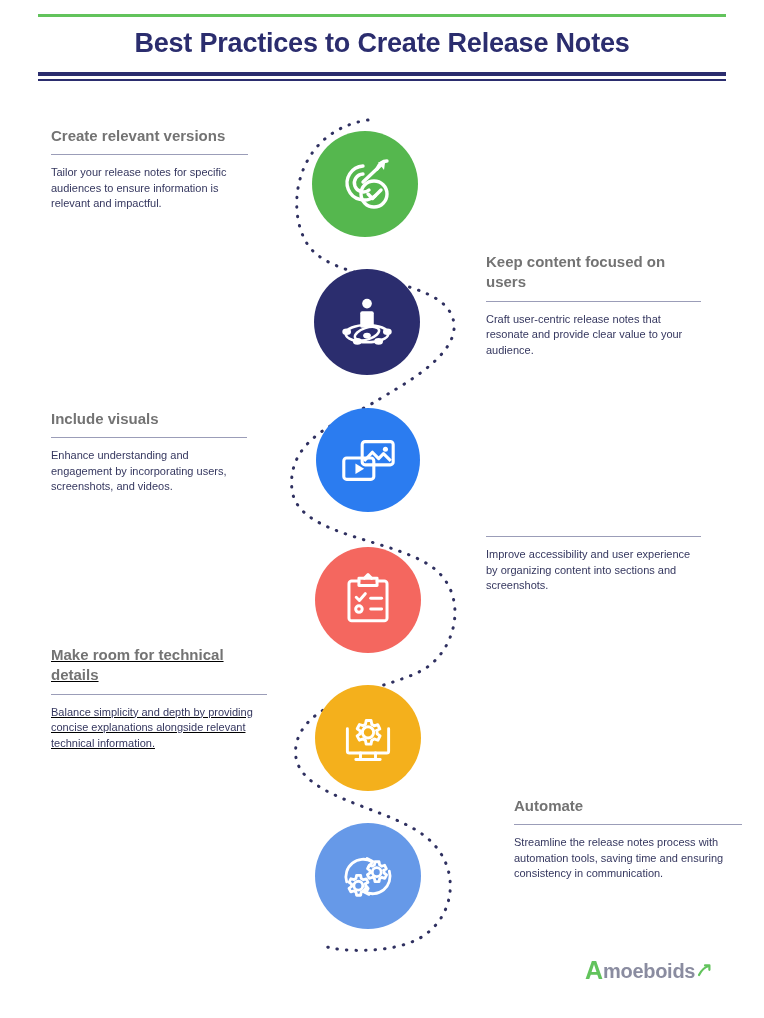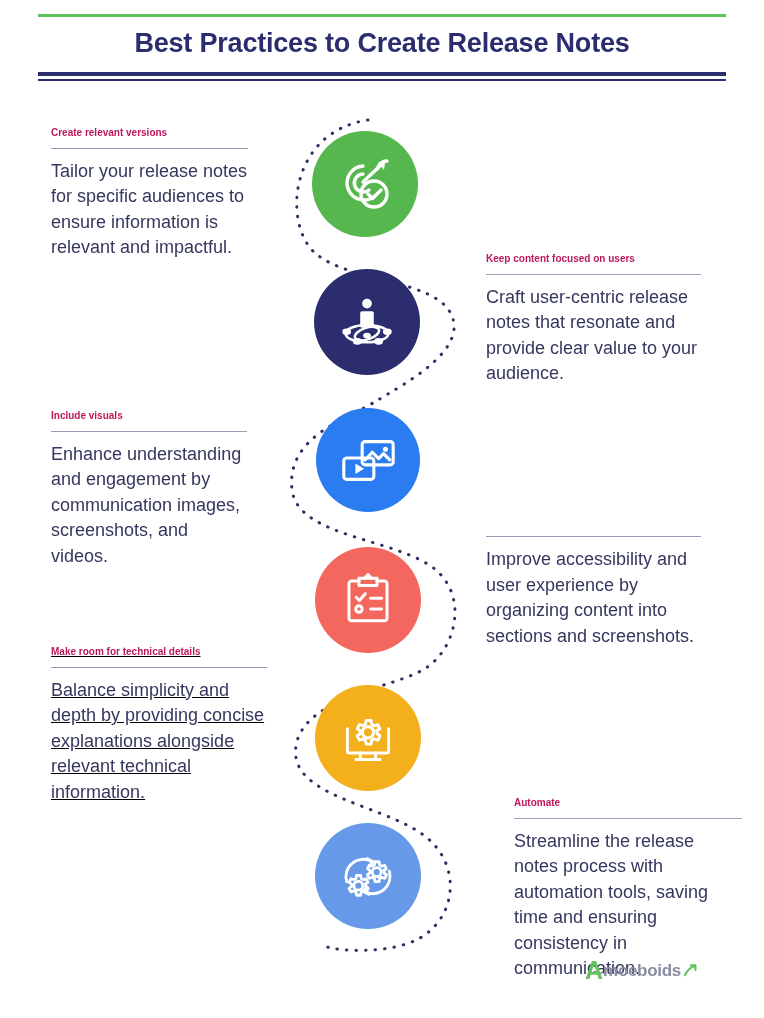--- a/index.html
+++ b/index.html
@@ -76,54 +76,54 @@
     align-items: center;
     justify-content: center;
   }
   .icon-circle svg { display: block; }
 
   
   .block {
     position: absolute;
   }
   .block-title {
-    font-size: 10px;
-    font-weight: bold;
-    color: #be185d;
+    font-size: 15px;
+    font-weight: bold;
+    color: #737373;
     line-height: 1.35;
     margin: 0 0 8px 0;
   }
   .block-divider {
     height: 1px;
     background: #9b9db8;
     margin-bottom: 10px;
   }
   .block-body {
-    font-size: 18px;
+    font-size: 11px;
     color: #35375f;
     line-height: 1.42;
     margin: 0;
   }
 
   
   .logo {
     position: absolute;
     left: 585px;
     top: 958px;
     display: flex;
     align-items: center;
   }
   .logo-mark {
     font-size: 25px;
     font-weight: bold;
     color: #62c35c;
     line-height: 1;
   }
   .logo-text {
-    font-size: 17px;
+    font-size: 20px;
     font-weight: bold;
     color: #8a8ca0;
     line-height: 1;
     letter-spacing: -0.3px;
   }
   .logo-arrow {
     margin-left: 1px;
     color: #62c35c;
   }
 </style>
@@ -245,21 +245,21 @@
 
   <div class="block" style="left:486px; top:252px; width:215px;">
     <div class="block-title">Keep content focused on users</div>
     <div class="block-divider"></div>
     <div class="block-body">Craft user-centric release notes that resonate and provide clear value to your audience.</div>
   </div>
 
   <div class="block" style="left:51px; top:409px; width:196px;">
     <div class="block-title">Include visuals</div>
     <div class="block-divider"></div>
-    <div class="block-body">Enhance understanding and engagement by communication images, screenshots, and videos.</div>
+    <div class="block-body">Enhance understanding and engagement by incorporating users, screenshots, and videos.</div>
   </div>
 
   <div class="block" style="left:486px; top:536px; width:215px;">
     <div class="block-divider"></div>
     <div class="block-body">Improve accessibility and user experience by organizing content into sections and screenshots.</div>
   </div>
 
   <div class="block" style="left:51px; top:645px; width:216px;text-decoration:underline;">
     <div class="block-title">Make room for technical details</div>
     <div class="block-divider"></div>

